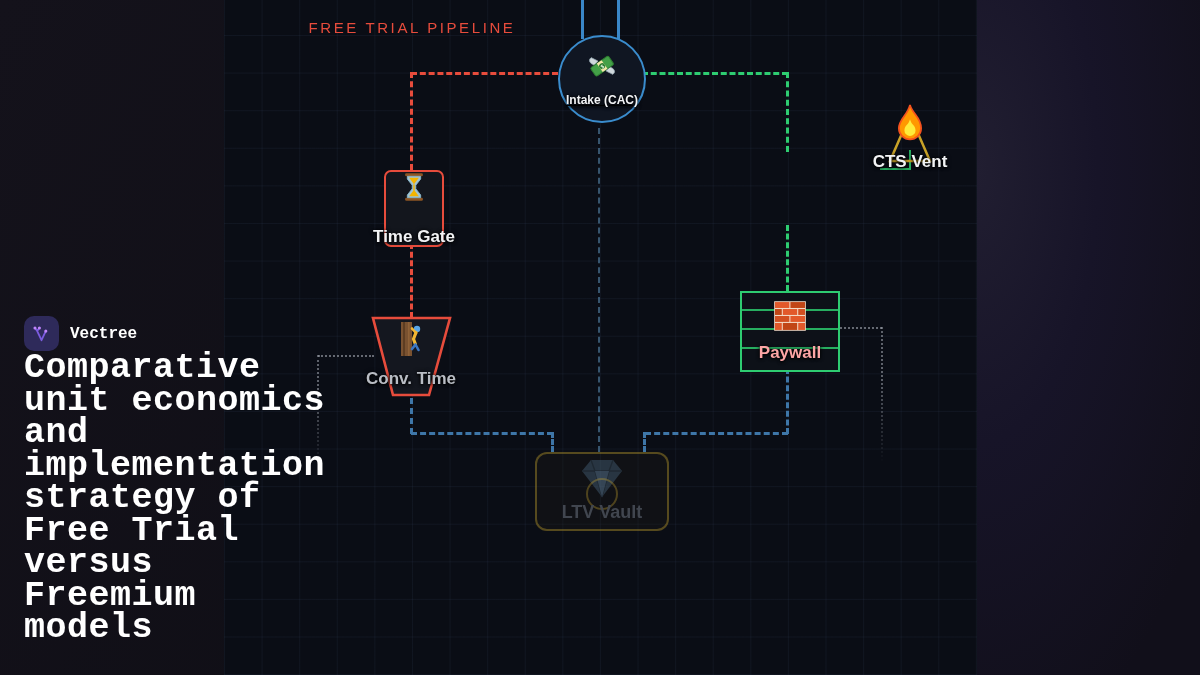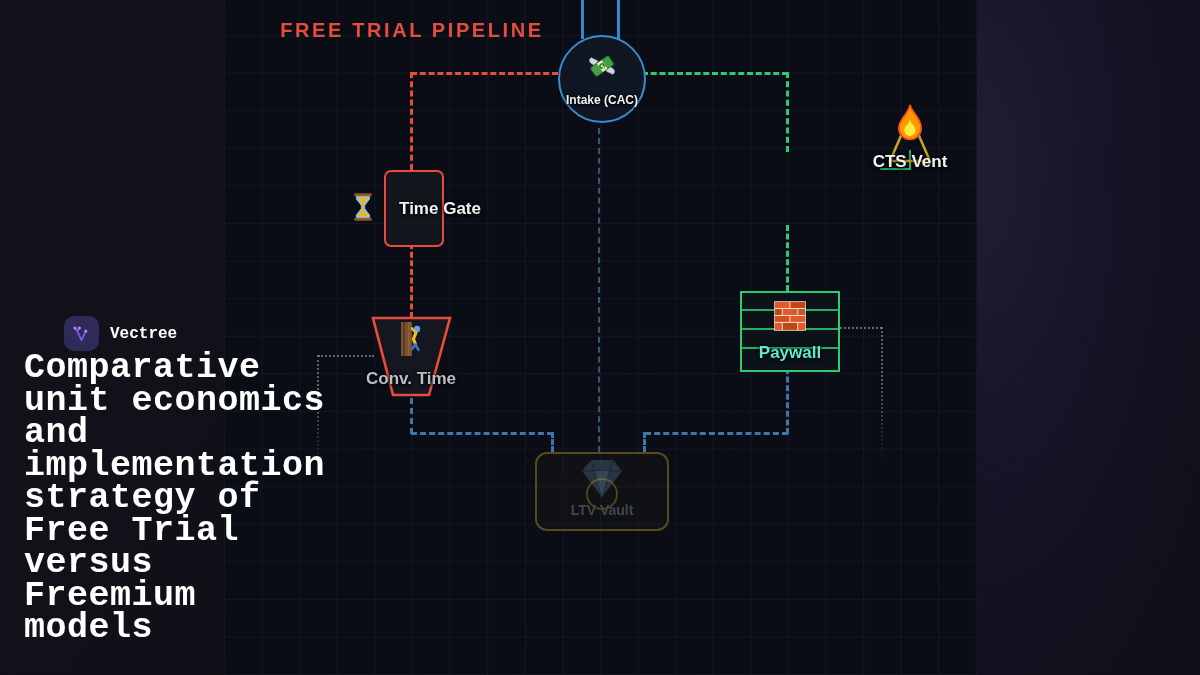--- a/index.html
+++ b/index.html
@@ -9,21 +9,21 @@
   
   .diagram-panel{position:absolute;left:224px;top:0;width:753px;height:675px;
         background-color:#0a0d15;
         background-image:
           linear-gradient(rgba(110,140,190,.07) 1px, transparent 1px),
           linear-gradient(90deg, rgba(110,140,190,.07) 1px, transparent 1px);
         background-size:37.6px 37.6px;background-position:0 35px;}
   .right-panel{position:absolute;left:977px;top:0;width:223px;height:675px;
         background:radial-gradient(120% 90% at 0% 25%,#211e31 0%,#171428 45%,#110f1a 100%);}
   
-  .lane-header{position:absolute;top:19px;font-size:20px;font-weight:bold;
+  .lane-header{position:absolute;top:19px;font-size:15px;font-weight:normal;
         letter-spacing:2.6px;text-align:center;white-space:nowrap;}
   .lane-header.trial{left:224px;width:376px;color:#e74c3c;}
   .lane-header.freemium{left:600px;width:377px;color:#2ecc71;}
   
   .line{position:absolute;}
   .h-red{border-top:3px dashed #e74c3c;}
   .v-red{border-left:3px dashed #e74c3c;}
   .h-green{border-top:3px dashed #2ecc71;}
   .v-green{border-left:3px dashed #2ecc71;}
   .h-blue{border-top:3px dashed #3e76a8;}
@@ -34,52 +34,52 @@
   .v-dot{border-left:2px dotted rgba(150,155,165,.6);
         -webkit-mask-image:linear-gradient(to bottom,#000 0%,#000 35%,transparent 96%);
         mask-image:linear-gradient(to bottom,#000 0%,#000 35%,transparent 96%);}
   .h-solid-green{border-top:2px solid #27ae60;}
   .v-solid-green{border-left:2px solid #27ae60;}
   
   .node-label{font-size:17px;font-weight:bold;color:#f2f3f5;white-space:nowrap;
         text-shadow:0 1px 3px rgba(0,0,0,.95),0 0 4px rgba(0,0,0,.8);}
   .intake-node{position:absolute;left:558px;top:35px;width:84px;height:84px;border-radius:50%;
         background:#101622;border:2.5px solid #3a8ccd;display:flex;flex-direction:column;
-        align-items:center;justify-content:center;gap:8px;z-index:5;}
+        align-items:center;justify-content:center;gap:8px;z-index:5;text-decoration:underline;}
   .intake-node .node-label{font-size:12px;}
   .timegate-node{position:absolute;left:384px;top:170px;width:56px;height:73px;border-radius:7px;
-        background:#13161d;border:2px solid #e74c3c;display:flex;flex-direction:row;
+        background:#13161d;border:2px solid #e74c3c;display:flex;flex-direction:column;
         align-items:center;justify-content:center;gap:20px;z-index:5;}
   .freepool-node{position:absolute;left:695px;top:152px;width:187px;height:73px;border-radius:18px;
         background:#0d1415;border:2px solid #2ecc71;display:flex;flex-direction:column;
         align-items:center;justify-content:center;gap:4px;z-index:5;}
   .paywall-node{position:absolute;left:740px;top:291px;width:96px;height:77px;
         background:#0d1118;border:2px solid #2ecc71;z-index:5;}
   .paywall-row{position:absolute;left:0;width:100%;height:0;border-top:2px solid #27ae60;}
   .paywall-node .brick-wrap{position:absolute;left:50%;top:4px;transform:translateX(-50%);z-index:2;}
   .paywall-node .node-label{position:absolute;left:50%;top:50px;transform:translateX(-50%);
-        color:#5eead4;z-index:3;}
+        color:#fca5a5;z-index:3;}
   .cliff-node{position:absolute;left:369px;top:314px;width:84px;height:84px;z-index:5;}
   .cliff-node svg.shape{position:absolute;left:0;top:0;}
   .cliff-node .icon-wrap{position:absolute;left:26px;top:7px;}
   .cliff-label{position:absolute;left:411px;top:369px;transform:translateX(-50%);
         color:#b9bdc4;z-index:6;}
   .vent-node{position:absolute;left:884px;top:103px;width:52px;height:60px;z-index:6;}
   .vent-node .tri{position:absolute;left:2px;top:6px;}
   .vent-node .icon-wrap{position:absolute;left:6px;top:0;}
   .vent-label{position:absolute;left:910px;top:152px;transform:translateX(-50%);z-index:7;}
   .vault-node{position:absolute;left:535px;top:452px;width:130px;height:75px;border-radius:12px;
         background:rgba(42,38,20,.18);border:2px solid rgba(195,160,45,.4);z-index:5;}
   .vault-node .icon-wrap{position:absolute;left:50%;top:2px;transform:translateX(-50%);opacity:.55;}
   .vault-ring{position:absolute;left:50%;top:24px;transform:translateX(-50%);width:28px;height:28px;
         border-radius:50%;border:2px solid rgba(195,160,45,.35);}
   .vault-node .node-label{position:absolute;left:50%;top:48px;transform:translateX(-50%);
-        color:#41464f;text-shadow:none;font-size:14px;}
-  
-  .brand-row{position:absolute;left:24px;top:316px;display:flex;align-items:center;gap:11px;z-index:8;margin-left:40px;}
+        color:#41464f;text-shadow:none;font-size:18px;}
+  
+  .brand-row{position:absolute;left:24px;top:316px;display:flex;align-items:center;gap:11px;z-index:8;}
   .brand-logo{width:35px;height:35px;border-radius:10px;background:#2e2a5a;
         display:flex;align-items:center;justify-content:center;}
   .brand-name{font-family:"Liberation Mono",monospace;font-weight:bold;font-size:16px;color:#fff;}
   .card-title{position:absolute;left:24px;top:352px;width:340px;z-index:8;
         font-family:"Liberation Mono",monospace;font-weight:bold;font-size:35px;
         line-height:32.5px;color:#ffffff;white-space:pre-line;letter-spacing:.5px;}
   .footer-url{position:absolute;left:324px;top:626px;z-index:8;
         font-family:"Liberation Mono",monospace;font-size:14px;color:#84848c;white-space:nowrap;}
 </style>
 </head>

